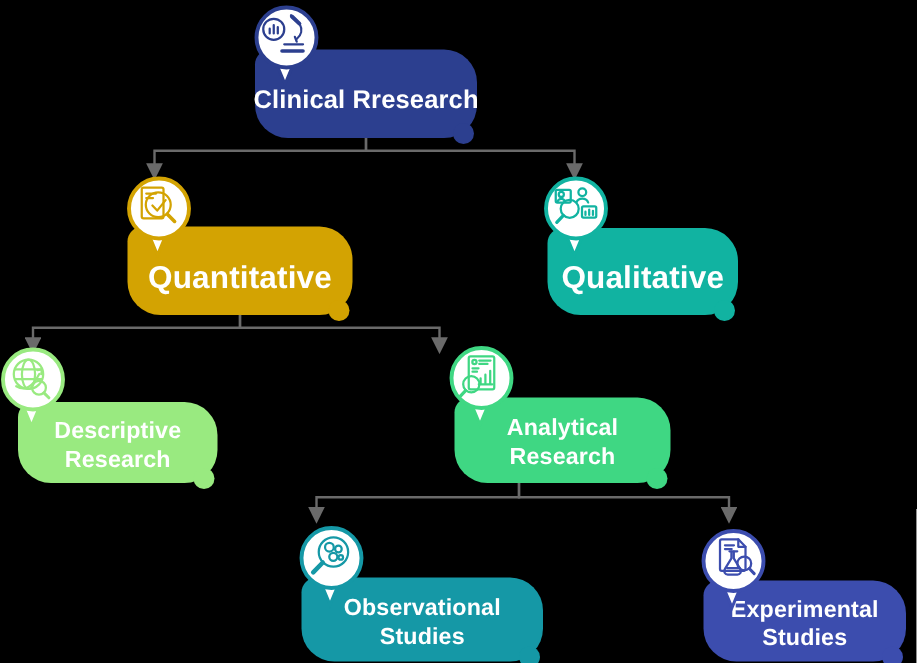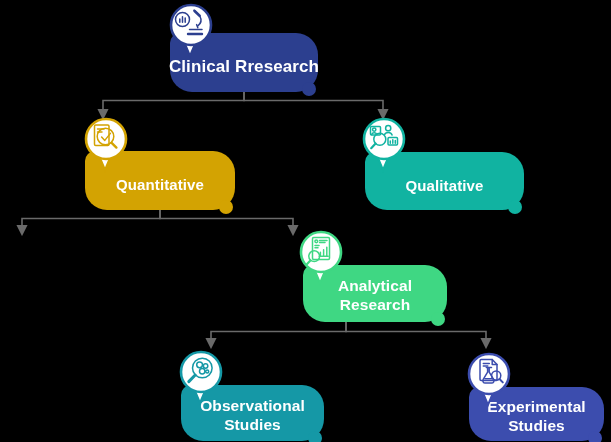--- a/index.html
+++ b/index.html
@@ -10,21 +10,21 @@
   .connectors{position:absolute;left:0;top:0;width:611px;height:442px;}
   .connectors path{fill:none;stroke-width:1.6px;}
   .node{
     position:absolute;border-radius:10px 22px 22px 22px;
     background:var(--accent);color:#fff;
     display:flex;align-items:center;justify-content:center;
   }
   .node .label{
     text-align:center;font-weight:600;line-height:1.22;letter-spacing:.1px;
   }
-  .node.single .label{white-space:nowrap;font-size:15px;padding-top:10px;}
+  .node.single .label{white-space:nowrap;font-size:21px;padding-top:10px;}
   .node.root .label{font-size:17px;}
   .node.double .label{font-size:15.5px;padding-top:5px;max-width:118px;}
   .curl{
     position:absolute;right:2px;bottom:-4px;width:14px;height:14px;
     border-radius:50%;background:var(--accent);
   }
   .badge{position:absolute;width:48px;height:58px;color:var(--accent);}
   .badge svg{display:block;width:48px;height:58px;}
   .badge .shell{fill:#fff;stroke:currentColor;}
   .badge .art{fill:none;stroke:currentColor;stroke-width:1.5;
@@ -81,21 +81,21 @@
           <circle cx="23.5" cy="20.5" r="8.3"></circle>
           <path d="M19.6,21 l3.2,3.4 l5.6,-7"></path>
           <path d="M29.6,26.8 l4.8,4.8" stroke-width="2.4"></path>
         </g>
       </svg>
     </span>
     <div class="label">Quantitative</div>
     <div class="curl"></div>
   </div>
 
-  <div class="node single" style="left: 365px; top: 152px; width: 159px; height: 58px; --accent: #11b3a1;">
+  <div class="node single" style="left: 365px; top: 152px; width: 127px; height: 58px; --accent: #11b3a1;">
     <span class="badge" style="left:-5px;top:-36px">
       <svg viewBox="0 0 48 58">
         <path class="shell" d="M15.5,36 L23,54 L30.5,36 Z" stroke-width="2"></path>
         <circle class="shell" cx="24" cy="23" r="20" stroke-width="2.6"></circle>
         <g class="art">
           <rect x="10.5" y="10.5" width="10" height="8.5" rx="1"></rect>
           <circle cx="14.2" cy="13.6" r="1.7"></circle>
           <path d="M11.6,18.6 c1,-2.6 4.2,-2.6 5.2,0"></path>
           <circle cx="28.2" cy="12.2" r="2.6"></circle>
           <path d="M24.3,19 c1.2,-3.4 6.6,-3.4 7.8,0"></path>
@@ -103,20 +103,39 @@
           <path d="M30.3,27.3 v-2.2 M32.8,27.3 v-3.6 M35.3,27.3 v-2.8"></path>
           <circle cx="19.8" cy="23.2" r="6"></circle>
           <path d="M15.6,27.6 l-4.4,4.6" stroke-width="2.2"></path>
         </g>
       </svg>
     </span>
     <div class="label">Qualitative</div>
     <div class="curl"></div>
   </div>
 
+  <div class="node double" style="left: 12px; top: 268px; width: 133px; height: 54px; --accent: #99ea80;">
+    <span class="badge" style="left:-14px;top:-38px">
+      <svg viewBox="0 0 48 58">
+        <path class="shell" d="M15.5,36 L23,54 L30.5,36 Z" stroke-width="2"></path>
+        <circle class="shell" cx="24" cy="23" r="20" stroke-width="2.6"></circle>
+        <g class="art">
+          <circle cx="21" cy="19.5" r="9.8"></circle>
+          <ellipse cx="21" cy="19.5" rx="4.4" ry="9.8"></ellipse>
+          <path d="M12.2,16.3 h17.6 M12.2,22.7 h17.6"></path>
+          <path d="M12.8,27.5 c6,3.4 10.6,0.6 15.4,-8.2"></path>
+          <path d="M26.9,16.7 l3.1,-0.4 l-0.5,3.1"></path>
+          <circle cx="28" cy="28.5" r="4.6"></circle>
+          <path d="M31.3,31.9 l3.3,3.3" stroke-width="2"></path>
+        </g>
+      </svg>
+    </span>
+    <div class="label">Descriptive Research</div>
+    <div class="curl"></div>
+  </div>
 
   <div class="node double" style="left: 275px; top: 265px; width: 144px; height: 57px; margin-left: 28px; --accent: #3fd783;">
     <span class="badge" style="left:-6px;top:-36px">
       <svg viewBox="0 0 48 58">
         <path class="shell" d="M15.5,36 L23,54 L30.5,36 Z" stroke-width="2"></path>
         <circle class="shell" cx="24" cy="23" r="20" stroke-width="2.6"></circle>
         <g class="art">
           <rect x="15.5" y="8.5" width="17" height="22" rx="1.2"></rect>
           <circle cx="19.3" cy="12.3" r="1.4"></circle>
           <path d="M22.5,11.4 h7.5 M22.5,13.6 h5.5 M18,16.5 h4 M18,18.8 h3"></path>
@@ -124,21 +143,21 @@
           <path d="M22.2,27.2 h9"></path>
           <circle cx="17.2" cy="27.2" r="5.4"></circle>
           <path d="M13.4,31.4 l-3.8,4" stroke-width="2.2"></path>
         </g>
       </svg>
     </span>
     <div class="label">Analytical Research</div>
     <div class="curl"></div>
   </div>
 
-  <div class="node double" style="left: 181px; top: 385px; width: 143px; height: 56px; align-items: center; --accent: #1598a6;">
+  <div class="node double" style="left: 201px; top: 385px; width: 161px; height: 56px; align-items: center; --accent: #1598a6;">
     <span class="badge" style="left:-4px;top:-36px">
       <svg viewBox="0 0 48 58">
         <path class="shell" d="M15.5,36 L23,54 L30.5,36 Z" stroke-width="2"></path>
         <circle class="shell" cx="24" cy="23" r="20" stroke-width="2.6"></circle>
         <g class="art">
           <circle cx="25.3" cy="19" r="9.8"></circle>
           <path d="M18.2,26 l-6.4,6.6" stroke-width="3"></path>
           <circle cx="22.6" cy="15.8" r="2.9"></circle>
           <circle cx="28.6" cy="17" r="2.2"></circle>
           <circle cx="25.2" cy="22.2" r="2.7"></circle>

